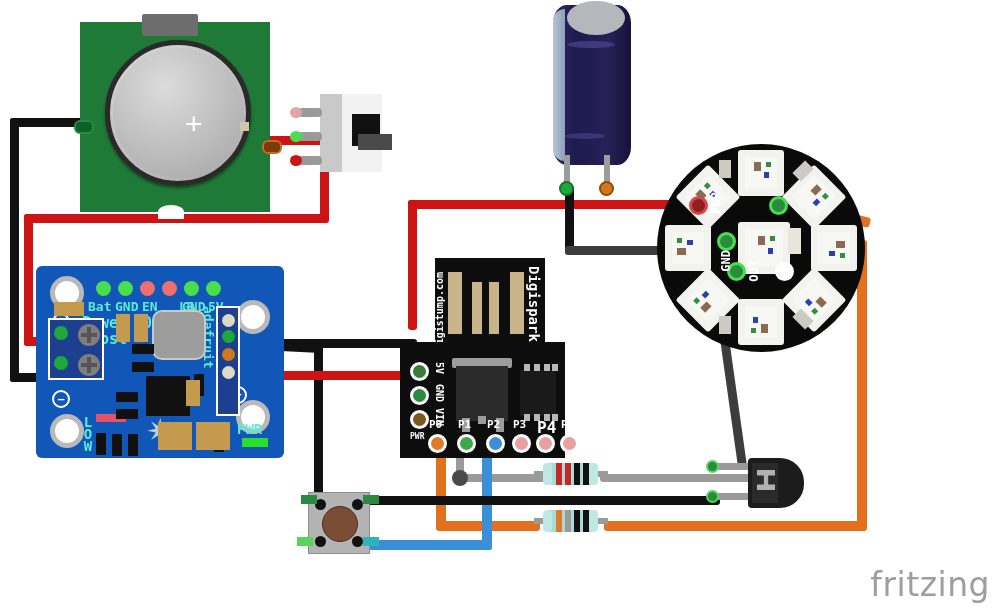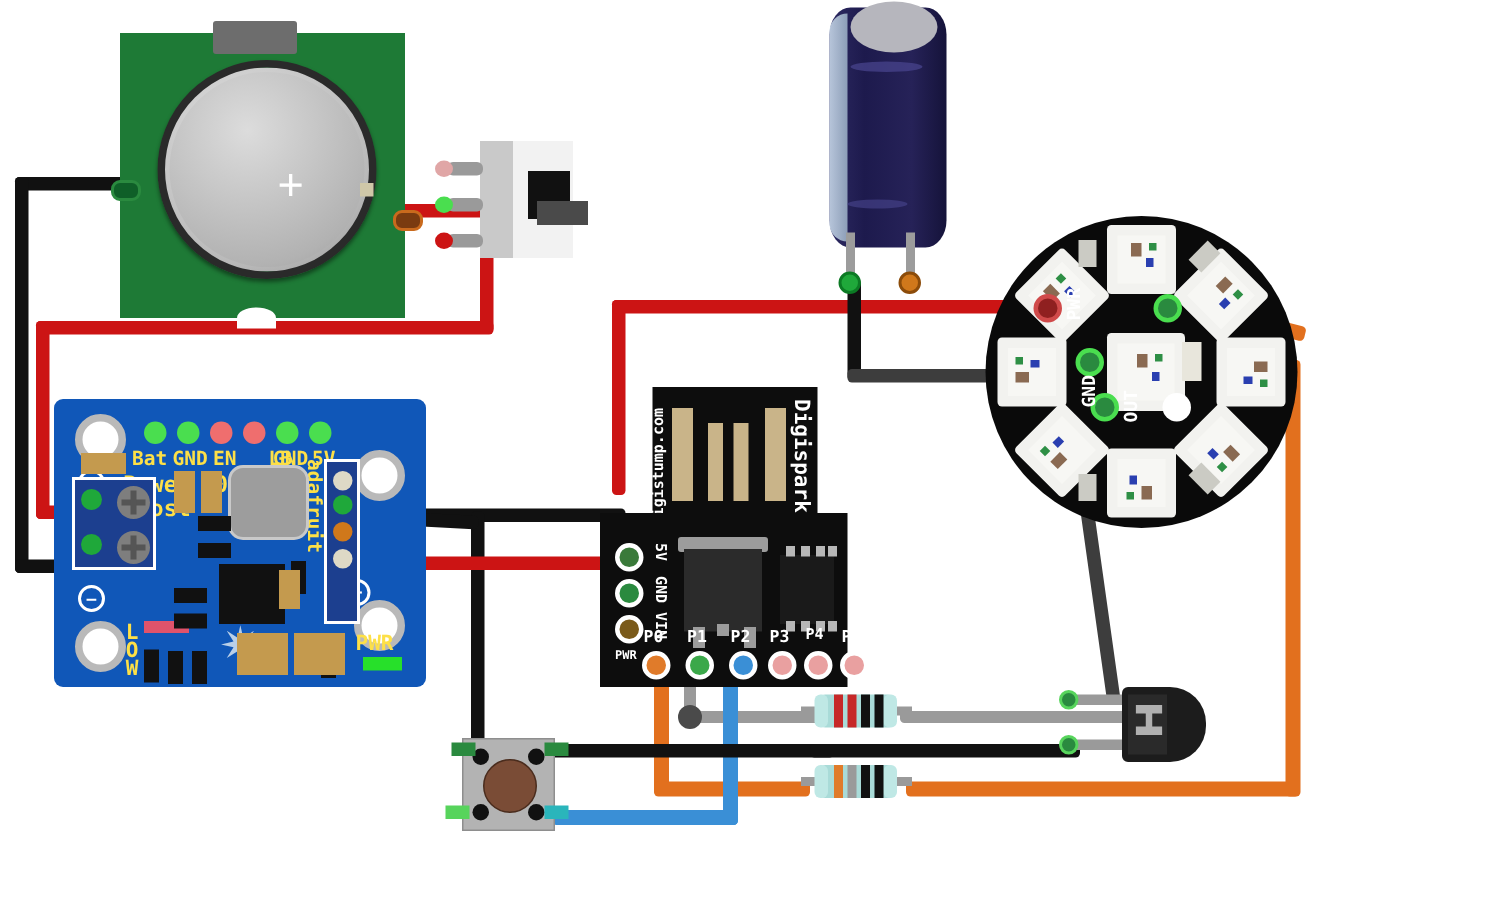--- a/index.html
+++ b/index.html
@@ -48,21 +48,21 @@
   #cap .stripe{position:absolute;left:8px;top:4px;width:12px;height:152px;border-radius:14px 0 0 14px;
             background:linear-gradient(90deg,#cfe0ef,#9fb4c9);opacity:.85;}
   #cap .top{position:absolute;left:22px;top:-4px;width:58px;height:34px;border-radius:50%;background:#b6b6bd;}
   #cap .gloss{position:absolute;left:22px;top:36px;width:48px;height:7px;border-radius:50%;background:#4a4690;opacity:.7;}
   #cap .gloss2{position:absolute;left:20px;top:128px;width:40px;height:6px;border-radius:50%;background:#4a4690;opacity:.6;}
   #cap .leg{position:absolute;width:6px;background:#9c9c9c;}
 
   
   #pb{position:absolute;left:36px;top:266px;width:248px;height:192px;background:#1057b8;border-radius:6px;}
   #pb .hole{position:absolute;width:34px;height:34px;border-radius:50%;background:#fff;border:5px solid #b9b9b9;box-sizing:border-box;}
-  #pb .silk{position:absolute;color:#fde047;font-weight:bold;font-family:"DejaVu Sans Mono",monospace;}
+  #pb .silk{position:absolute;color:#5eead4;font-weight:bold;font-family:"DejaVu Sans Mono",monospace;}
   #pb .hdrpad{position:absolute;width:15px;height:15px;border-radius:50%;}
   #pb .term{position:absolute;left:12px;top:52px;width:56px;height:62px;background:#1c3f8f;border:2px solid #fff;box-sizing:border-box;}
   #pb .screw{position:absolute;width:22px;height:22px;border-radius:50%;background:#7e7e7e;}
   #pb .screw:before{content:"";position:absolute;left:3px;top:9px;width:16px;height:4px;background:#555;}
   #pb .screw:after{content:"";position:absolute;left:9px;top:3px;width:4px;height:16px;background:#555;}
   #pb .ind{position:absolute;width:54px;height:50px;border-radius:10px;background:#9d9d9d;border:2px solid #c9c9c9;box-sizing:border-box;}
   #pb .chip{position:absolute;width:44px;height:40px;background:#111;}
   #pb .smd{position:absolute;background:#111;}
   #pb .gold{position:absolute;background:#c49a4e;}
   #pb .rpad{position:absolute;left:60px;top:148px;width:30px;height:8px;background:#e0536b;}
@@ -309,21 +309,21 @@
     <div class="iopad" style="left:28px;top:176px;background:#e07b2a;"></div>
     <div class="iopad" style="left:57px;top:176px;background:#3ba84a;"></div>
     <div class="iopad" style="left:86px;top:176px;background:#3a8fd6;"></div>
     <div class="iopad" style="left:112px;top:176px;background:#e9a0a0;"></div>
     <div class="iopad" style="left:136px;top:176px;background:#e9a0a0;"></div>
     <div class="iopad" style="left:160px;top:176px;background:#e9a0a0;"></div>
     <div class="lbl" style="left:29px;top:160px;font-size:11px;">P0</div>
     <div class="lbl" style="left:58px;top:160px;font-size:11px;">P1</div>
     <div class="lbl" style="left:87px;top:160px;font-size:11px;">P2</div>
     <div class="lbl" style="left:113px;top:160px;font-size:11px;">P3</div>
-    <div class="lbl" style="left:137px;top:160px;font-size:10px;">P4</div>
+    <div class="lbl" style="left:137px;top:160px;font-size:16px;">P4</div>
     <div class="lbl" style="left:161px;top:160px;font-size:11px;">P5</div>
   </div>
 
   <div id="ring">
     <div class="led" style="left:81px;top:6px;">
         <div class="die"></div>
         <div class="d1" style="left:16px;top:12px;"></div>
         <div class="d2" style="left:26px;top:22px;"></div>
         <div class="d3" style="left:28px;top:12px;"></div>
       </div>
@@ -431,14 +431,15 @@
   <div class="wire" style="left:712px;top:493px;width:42px;height:7px;background:#9a9a9a;"></div>
   <div class="pad" style="left:706px;top:460px;width:13px;height:13px;background:#2a8a3f;border:2px solid #57d45c;box-sizing:border-box;"></div>
   <div class="pad" style="left:706px;top:490px;width:13px;height:13px;background:#2a8a3f;border:2px solid #57d45c;box-sizing:border-box;"></div>
   <div id="tr">
     <div class="shell"></div>
     <div class="face"></div>
     <div class="mark"></div>
   </div>
 
 
+  <div id="wm">fritzing</div>
 
 </div>
 
 </body></html>

